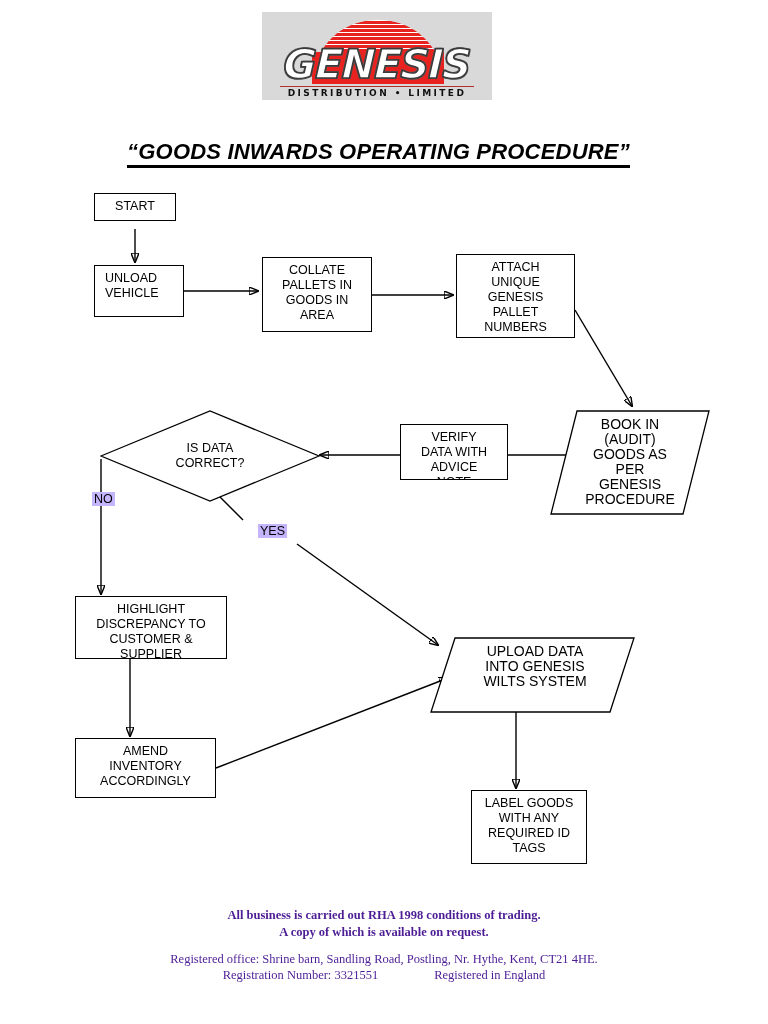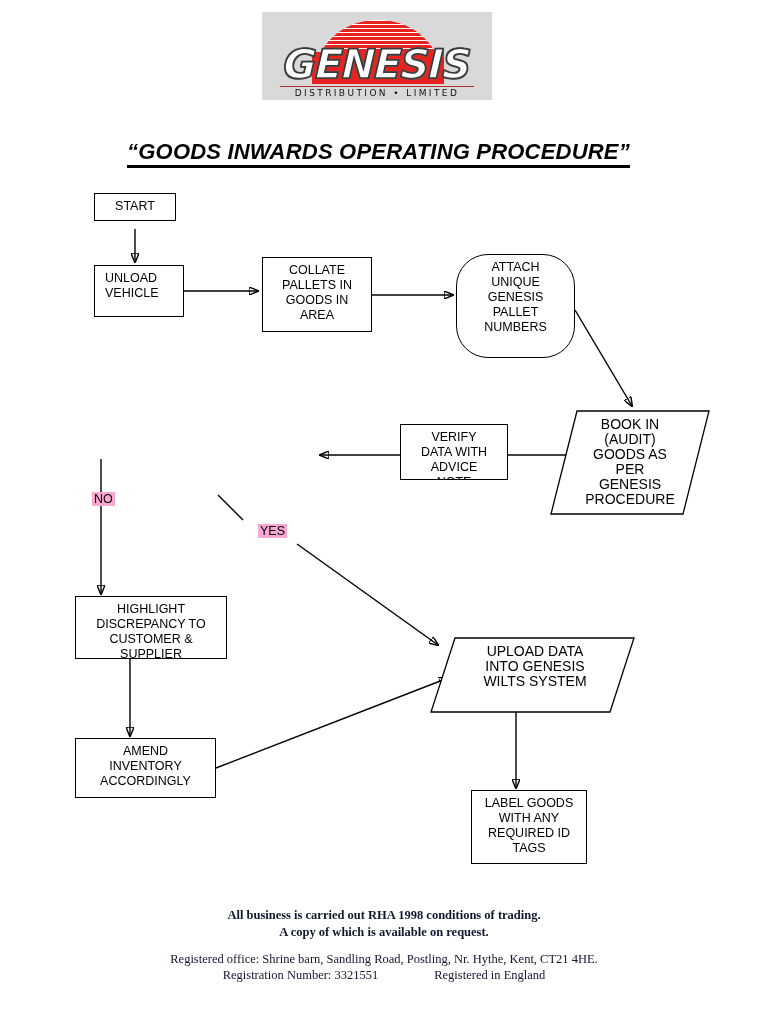--- a/index.html
+++ b/index.html
@@ -81,21 +81,21 @@
     height: 1px;
     background: #b03030;
   }
   #logo-sub {
     position: absolute;
     left: 0;
     top: 76px;
     width: 230px;
     text-align: center;
     font-family: "DejaVu Sans", sans-serif;
-    font-weight: normal;
+    font-weight: bold;
     font-size: 9px;
     letter-spacing: 2.4px;
     color: #111111;
   }
 
   
   #doc-title {
     position: absolute;
     left: 0;
     top: 139px;
@@ -182,31 +182,31 @@
   }
   #connectors line, #connectors path {
     stroke: #000;
     stroke-width: 1.4px;
     fill: none;
   }
   .edge-label {
     position: absolute;
     font-size: 12.5px;
     color: #000;
-    background: #f9a8d4;
+    background: #c4b5fd;
     padding: 0 2px;
   }
 
   
   .footer-line {
     position: absolute;
     width: 768px;
     text-align: center;
     font-family: "Liberation Serif", serif;
-    color: #0f172a;
+    color: #4c1d95;
   }
   .footer-bold {
     font-weight: bold;
     font-size: 12.5px;
   }
   .footer-reg {
     font-size: 12.5px;
   }
 </style>
 </head>
@@ -268,21 +268,21 @@
 PALLETS IN
 GOODS IN
 AREA</span>
   </div>
 
   <div class="node box left" style="left:94px; top:265px; width:90px; height:52px;">
     <span class="txt">UNLOAD
 VEHICLE</span>
   </div>
 
-  <div class="node box" style="left:456px; top:254px; width:119px; height:104px;border-radius:32px;">
+  <div class="node box" style="left:456px; top:254px; width:119px; height:84px;">
     <span class="txt">ATTACH
 UNIQUE
 GENESIS
 PALLET
 NUMBERS</span>
   </div>
 
   <div class="para-wrap" style="left:550px; top:410px; width:160px; height:105px;">
     <svg width="160" height="105">
       <polygon points="27,1 159,1 133,104 1,104" fill="#ffffff" stroke="#000000" stroke-width="1.3"></polygon>
@@ -295,20 +295,27 @@
 PROCEDURE</span>
   </div>
 
   <div class="node box" style="left:400px; top:424px; width:108px; height:56px;">
     <span class="txt">VERIFY
 DATA WITH
 ADVICE
 NOTE</span>
   </div>
 
+  <div class="diamond-wrap" style="left:100px; top:410px; width:220px; height:92px;">
+    <svg width="220" height="92">
+      <polygon points="1,46 110,1 219,46 110,91" fill="#ffffff" stroke="#000000" stroke-width="1.3"></polygon>
+    </svg>
+    <span class="txt" style="top:31px;">IS DATA
+CORRECT?</span>
+  </div>
 
   <div class="node box" style="left:75px; top:738px; width:141px; height:60px;">
     <span class="txt">AMEND
 INVENTORY
 ACCORDINGLY</span>
   </div>
 
   <div class="node box" style="left:75px; top:596px; width:152px; height:63px;">
     <span class="txt">HIGHLIGHT
 DISCREPANCY TO

